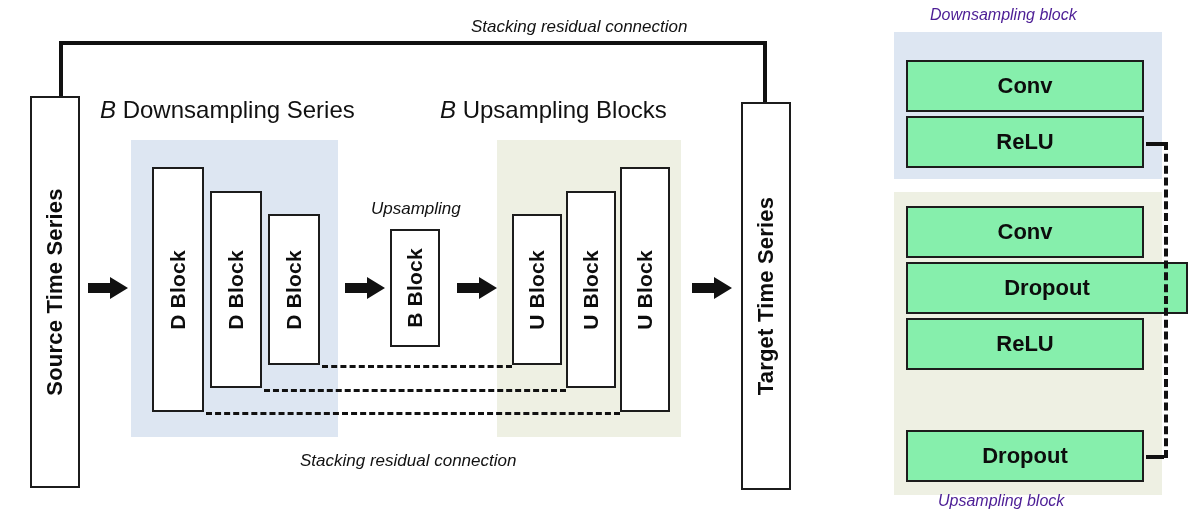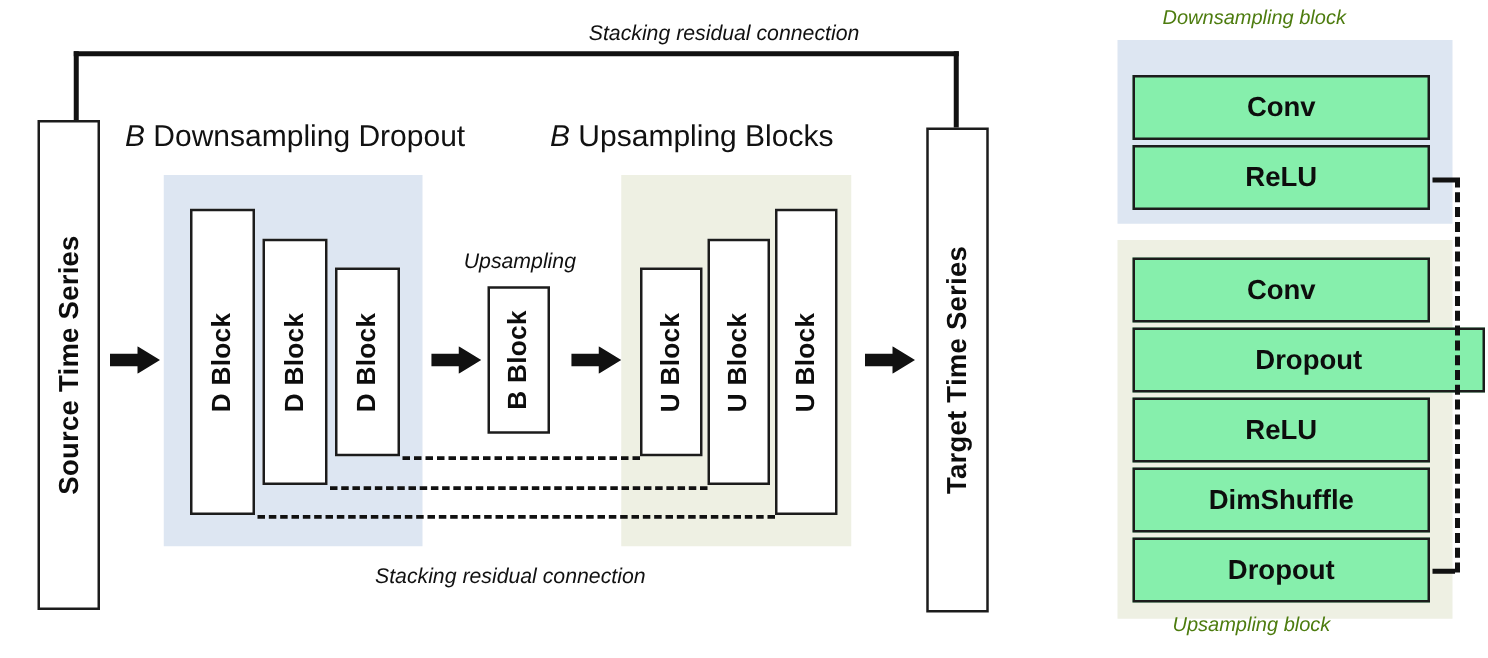--- a/index.html
+++ b/index.html
@@ -60,21 +60,21 @@
   }
   .caption-italic {
     font-style: italic;
     font-size: 17px;
     color: #111111;
     white-space: nowrap;
   }
   .caption-small {
     font-style: italic;
     font-size: 16px;
-    color: #4d7c0f;
+    color: #4c1d95;
     white-space: nowrap;
   }
 
   
   .resid-h {
     background: #111111;
     height: 4px;
   }
   .resid-v {
     background: #111111;
@@ -119,21 +119,21 @@
 
 <div id="canvas">
 
   <div class="abs caption-italic" style="left:471px; top:17px;">Stacking residual connection</div>
 
   <div class="abs resid-h" style="left:59px; top:41px; width:708px;"></div>
   <div class="abs resid-v" style="left:59px; top:41px; height:56px;"></div>
   <div class="abs resid-v" style="left:763px; top:41px; height:62px;"></div>
 
   <div class="abs section-title" style="left:100px; top:96px;">
-    <span class="ital">B</span><span> Downsampling Dropout</span>
+    <span class="ital">B</span><span> Downsampling Series</span>
   </div>
 
   <div class="abs section-title" style="left:440px; top:96px;">
     <span class="ital">B</span><span> Upsampling Blocks</span>
   </div>
 
   <div class="abs box io-box" style="left:30px; top:96px; width:50px; height:392px;">
     <span class="vbox-label">Source Time Series</span>
   </div>
 
@@ -216,23 +216,20 @@
 
   <div class="abs legend-row" style="left:906px; top:206px; width:238px; height:52px;">
     <span>Conv</span>
   </div>
   <div class="abs legend-row" style="left:906px; top:262px; width:282px; height:52px;">
     <span>Dropout</span>
   </div>
   <div class="abs legend-row" style="left:906px; top:318px; width:238px; height:52px;">
     <span>ReLU</span>
   </div>
-  <div class="abs legend-row" style="left:906px; top:374px; width:238px; height:52px;">
-    <span>DimShuffle</span>
-  </div>
   <div class="abs legend-row" style="left:906px; top:430px; width:238px; height:52px;">
     <span>Dropout</span>
   </div>
 
   <div class="abs caption-small" style="left:938px; top:492px;font-style:italic;">Upsampling block</div>
 
   <div class="abs stub-h" style="left:1146px; top:142px; width:18px;"></div>
   <div class="abs dash-v" style="left:1164px; top:142px; height:316px;"></div>
   <div class="abs stub-h" style="left:1146px; top:455px; width:18px;"></div>
 

